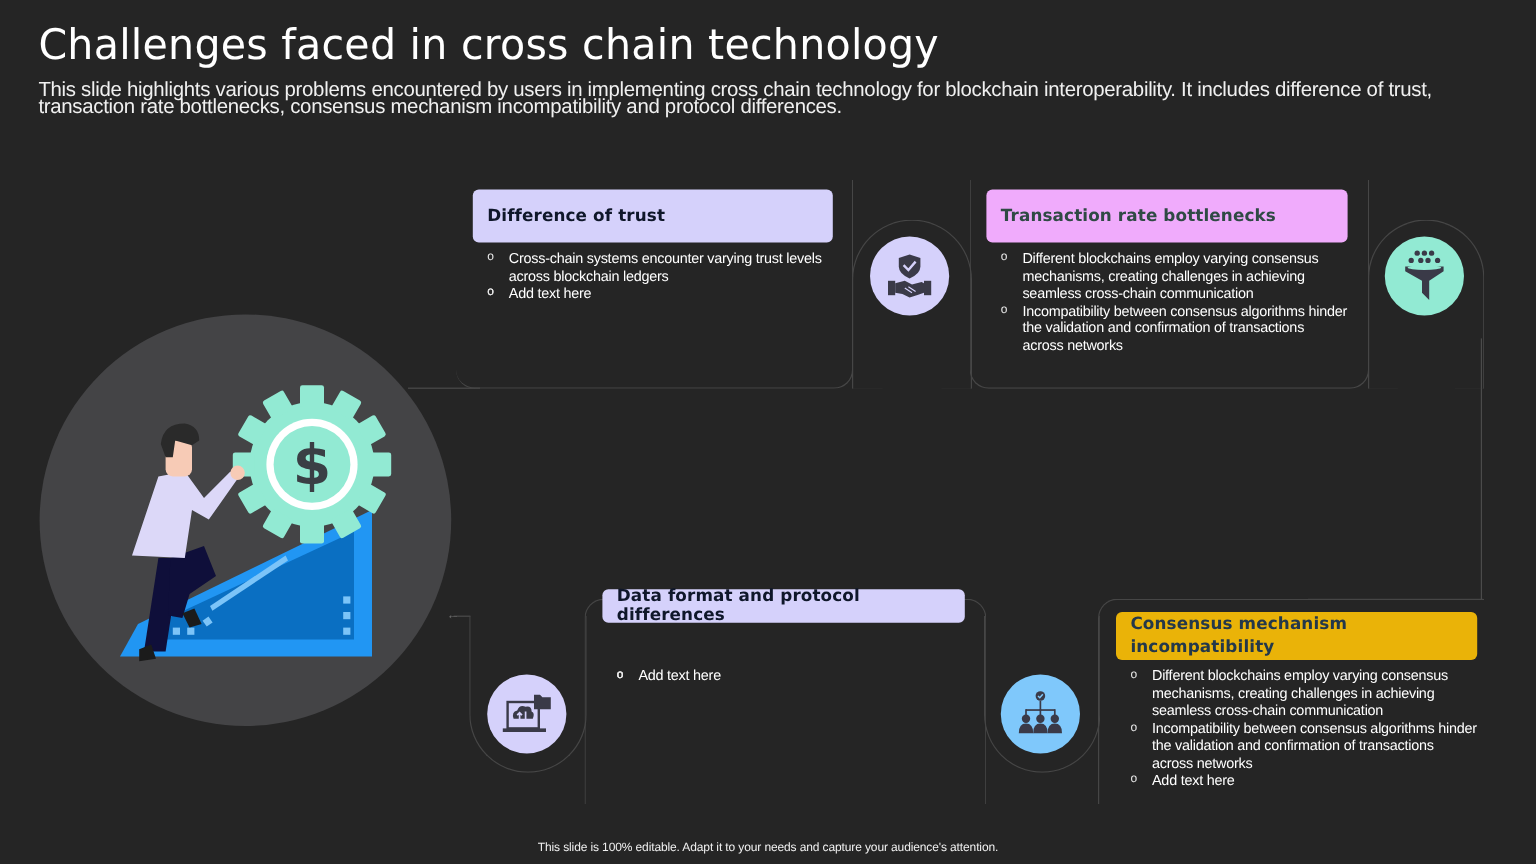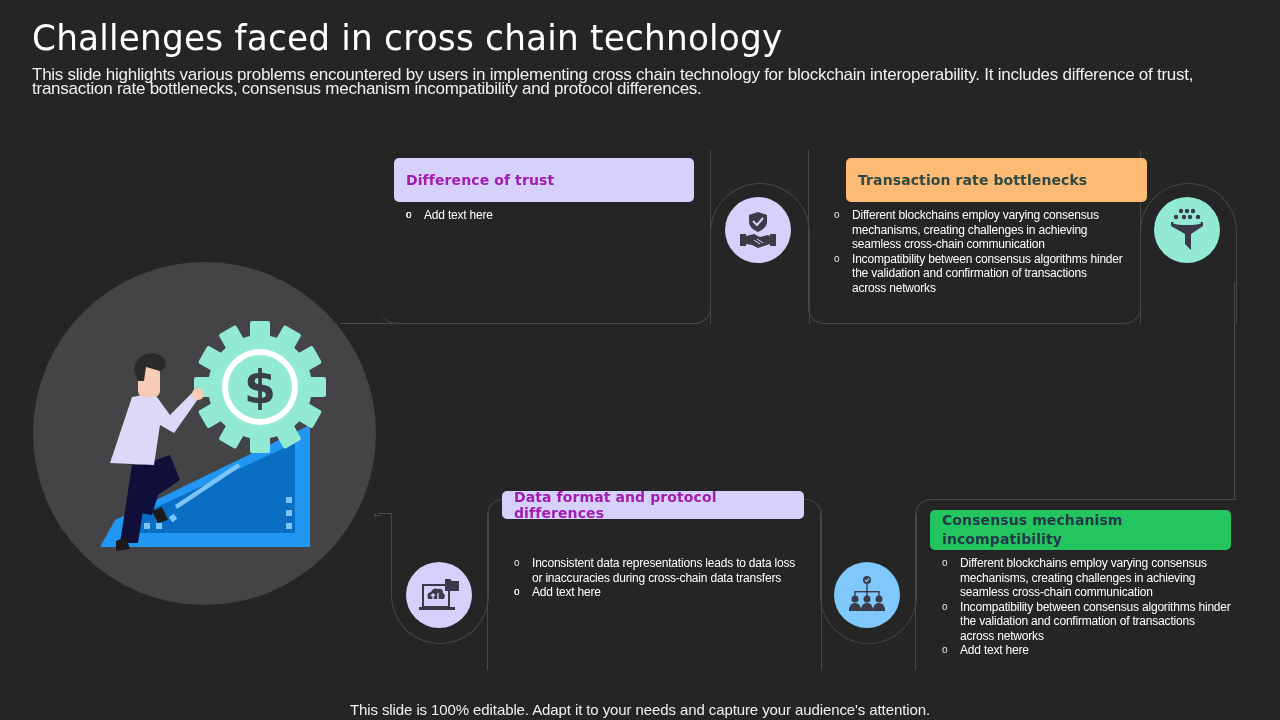--- a/index.html
+++ b/index.html
@@ -13,44 +13,44 @@
     font-family: "DejaVu Sans", sans-serif; font-size: 35px; font-weight: normal;
     letter-spacing: 0.2px; color: #ffffff; white-space: nowrap;
     transform: scaleX(0.98); transform-origin: left;
   }
   .subtitle {
     position: absolute; left: 32px; top: 68px; width: 1220px;
     font-size: 17px; line-height: 14px; color: #f0f0f0; letter-spacing: -0.25px;
   }
   .footer {
     position: absolute; left: 0; width: 1280px; top: 701px; text-align: center;
-    font-size: 15px; color: #f0f0f0; letter-spacing: -0.1px;
+    font-size: 10px; color: #f0f0f0; letter-spacing: -0.1px;
   }
 
   
   .line { position: absolute; border-color: #4b4b4b; border-style: solid; border-width: 0; }
 
   .card-frame {
     position: absolute; border: 1.5px solid #464646; border-radius: 16px;
   }
   .arch {
     position: absolute; border: 1.5px solid #464646;
   }
   .arch.top { border-bottom: none; border-radius: 60px 60px 0 0; }
   .arch.bottom { border-top: none; border-radius: 0 0 60px 60px; }
 
   .head {
     position: absolute; border-radius: 5px; padding: 0 12px;
     display: flex; align-items: center;
     font-family: "DejaVu Sans", sans-serif; font-weight: bold; font-size: 14px;
-    color: #a21caf; letter-spacing: 0.1px;
+    color: #0f172a; letter-spacing: 0.1px;
   }
   .head.lav { background: #d5d1fb; }
-  .head.mint { background: #fdba74; color: #2f4a44; margin-left: 24px; }
-  .head.sky { background: #22c55e; color: #24384a; line-height: 19px; }
+  .head.mint { background: #f0abfc; color: #2f4a44; }
+  .head.sky { background: #eab308; color: #24384a; line-height: 19px; }
 
   ul.bullets {
     position: absolute; margin: 0; padding: 0; list-style: none;
     font-size: 12px; line-height: 14.5px; color: #ffffff; letter-spacing: -0.2px;
   }
   ul.bullets li { position: relative; padding-left: 29px; }
   ul.bullets li .dot {
     position: absolute; left: 11px; top: 0; font-size: 10px; color: #e8e8e8;
   }
 
@@ -123,21 +123,21 @@
 <div class="line" style="left:1090px;top:499px;width:146px;border-top-width:1.5px"></div>
 <div class="line" style="left:378px;top:513px;width:14px;border-top-width:1.5px"></div>
 <div style="position:absolute;left:372px;top:507px;font-size:11px;color:#6a6a6a">←</div>
 
 <div class="card-frame" style="left:380px;top:150px;width:330px;height:173px;border-top:none;border-left:none;border-top-right-radius:0;border-top-left-radius:0"></div>
 <div class="arch top" style="left:710px;top:183px;width:98px;height:140px;border-bottom:none"></div>
 <div class="head lav" style="left:394px;top:158px;width:276px;height:44px">
   <span>Difference of trust</span>
 </div>
 <ul class="bullets" style="left:395px;top:208px;width:300px">
-  <li><span class="dot">o</span></li>
+  <li><span class="dot">o</span><span>Cross-chain systems encounter varying trust levels across blockchain ledgers</span></li>
   <li><span class="dot">o</span></li>
   <li><span class="dot">o</span><span>Add text here</span></li>
 </ul>
 <div class="icon-circle lav" style="left:725px;top:197px">
   <svg width="40" height="40" viewBox="0 0 40 40">
     <path d="M20,2 L29,5 L29,12 Q29,18 20,22 Q11,18 11,12 L11,5 Z" fill="#3a3a48"></path>
     <path d="M15,11 L19,15 L25,8" stroke="#d5d1fb" stroke-width="2" fill="none"></path>
     <rect x="2" y="24" width="6" height="12" fill="#3a3a48"></rect>
     <rect x="32" y="24" width="6" height="12" fill="#3a3a48"></rect>
     <path d="M8,26 L16,24 L22,27 L30,25 L32,26 L32,34 L26,36 L20,38 L14,35 L8,34 Z" fill="#3a3a48"></path>
@@ -169,21 +169,21 @@
     <ellipse cx="20" cy="15" rx="14" ry="2" fill="#92ead3"></ellipse>
   </svg>
 </div>
 
 <div class="card-frame" style="left:487px;top:499px;width:333px;height:170px;border-bottom:none;border-bottom-left-radius:0;border-bottom-right-radius:0"></div>
 <div class="arch bottom" style="left:391px;top:513px;width:96px;height:130px;border-top:none"></div>
 <div class="head lav" style="left:502px;top:491px;width:278px;height:28px">
   <span>Data format and protocol differences</span>
 </div>
 <ul class="bullets" style="left:503px;top:556px;width:300px">
-  <li><span class="dot">o</span><span>Inconsistent data representations leads to data loss or inaccuracies during cross-chain data transfers</span></li>
+  <li><span class="dot">o</span></li>
   <li><span class="dot">o</span></li>
   <li><span class="dot">o</span><span>Add text here</span></li>
 </ul>
 <div class="icon-circle lav" style="left:406px;top:562px">
   <svg width="44" height="40" viewBox="0 0 44 40">
     <g fill="#3a3a48">
       <path d="M28,4 L33,4 L35,6 L42,6 L42,16 L28,16 Z"></path>
       <rect x="6" y="10" width="26" height="22" fill="none" stroke="#3a3a48" stroke-width="2"></rect>
       <rect x="2" y="32" width="36" height="3"></rect>
       <path d="M11,24 Q9,18 14,17 Q16,12 21,14 Q26,13 26,18 Q29,19 27,24 Z"></path>

